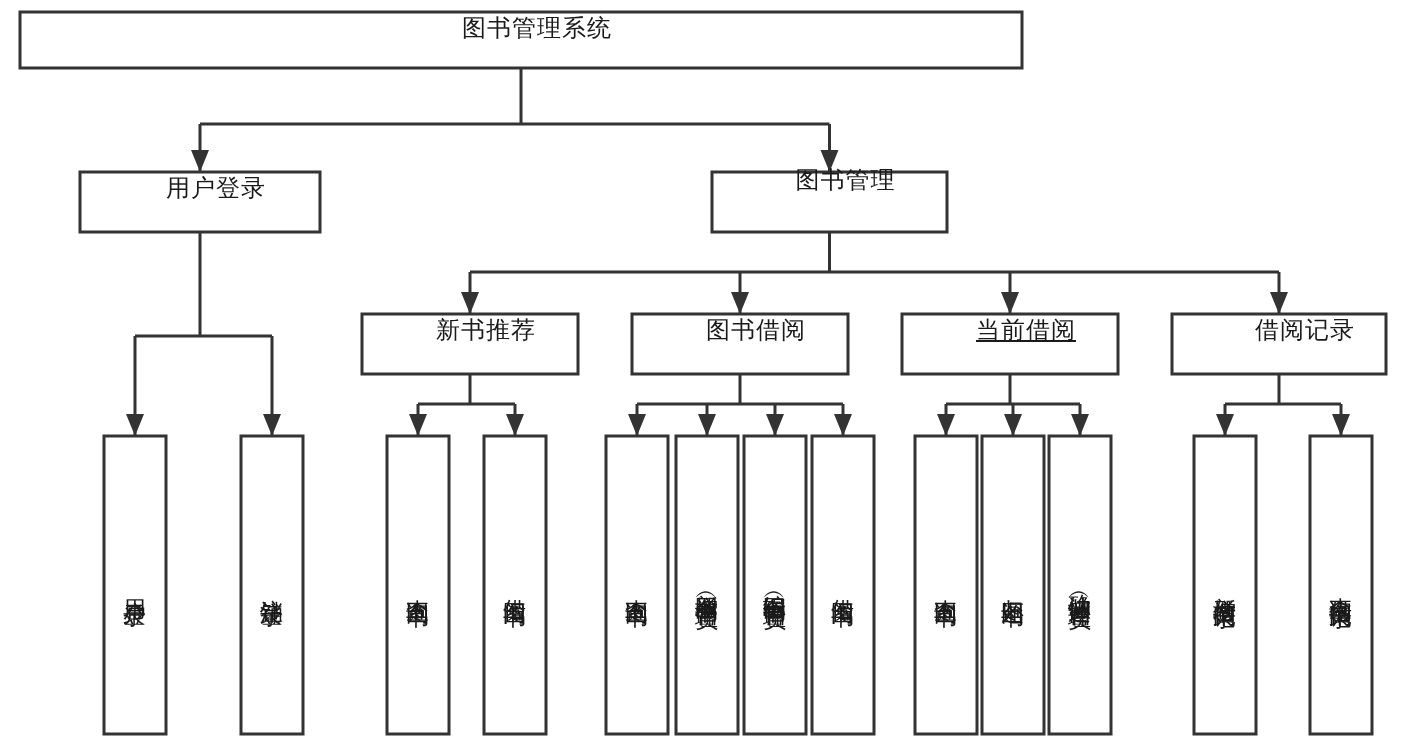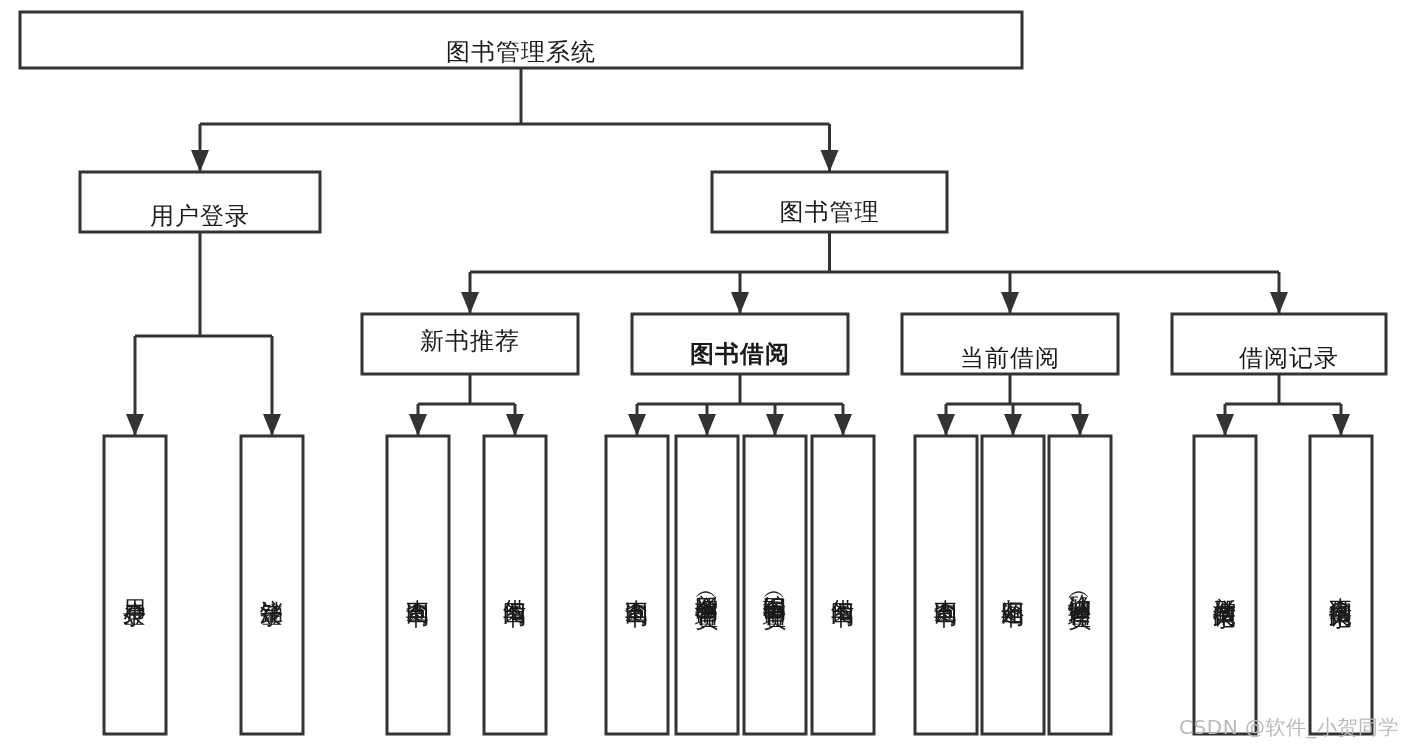--- a/index.html
+++ b/index.html
@@ -51,27 +51,28 @@
     line-height: 1.05;
     letter-spacing: 2px;
     color: #1a1a1a;
     text-align: center;
     pointer-events: none;
     white-space: nowrap;
   }
   .hlabel-wrap {
     position: absolute;
     display: flex;
-    align-items: flex-end;
+    align-items: flex-start;
     justify-content: center;
     font-family: "DejaVu Sans", "Liberation Sans", sans-serif;
     font-size: 24px;
     color: #1a1a1a;
     letter-spacing: 1px;
     pointer-events: none;
+    margin-left: 16px;
   }
   #watermark {
     position: absolute;
     right: 6px;
     bottom: 6px;
     font-family: "DejaVu Sans", "Liberation Sans", sans-serif;
     font-size: 20px;
     color: #b9b9b9;
     letter-spacing: 0.5px;
     white-space: nowrap;
@@ -164,30 +165,30 @@
 
   </svg>
 
   <div id="labels-layer">
       <div class="hlabel-wrap" style="left: 20px; top: 12px; width: 1002px; height: 56px;">
         <span>图书管理系统</span>
       </div>
       <div class="hlabel-wrap" style="left: 80px; top: 172px; width: 240px; height: 60px;">
         <span>用户登录</span>
       </div>
-      <div class="hlabel-wrap" style="left: 712px; top: 172px; width: 235px; height: 56px;">
+      <div class="hlabel-wrap" style="left: 712px; top: 164px; width: 235px; height: 56px;">
         <span>图书管理</span>
       </div>
       <div class="hlabel-wrap" style="left: 362px; top: 314px; width: 216px; height: 43px;">
         <span>新书推荐</span>
       </div>
-      <div class="hlabel-wrap" style="left: 632px; top: 314px; width: 216px; height: 56px; font-weight: bold;">
+      <div class="hlabel-wrap" style="left: 632px; top: 314px; width: 216px; height: 56px;">
         <span>图书借阅</span>
       </div>
-      <div class="hlabel-wrap" style="left: 902px; top: 314px; width: 216px; height: 60px;">
+      <div class="hlabel-wrap" style="left: 902px; top: 314px; width: 216px; height: 60px; text-decoration: underline;">
         <span>当前借阅</span>
       </div>
       <div class="hlabel-wrap" style="left: 1172px; top: 314px; width: 234px; height: 60px;">
         <span>借阅记录</span>
       </div>
       <div class="vlabel-wrap" style="left: 104px; top: 436px; width: 62px; height: 298px;">
         <span style="writing-mode: vertical-rl; text-orientation: upright;">用户登录</span>
       </div>
       <div class="vlabel-wrap" style="left: 241px; top: 436px; width: 62px; height: 298px;">
         <span style="writing-mode: vertical-rl; text-orientation: upright;">注销登录</span>
@@ -220,15 +221,14 @@
         <span style="writing-mode: vertical-rl; text-orientation: upright;">确认归还（管理员）</span>
       </div>
       <div class="vlabel-wrap" style="left: 1194px; top: 436px; width: 62px; height: 298px;">
         <span style="writing-mode: vertical-rl; text-orientation: upright;">新增借阅记录</span>
       </div>
       <div class="vlabel-wrap" style="left: 1310px; top: 436px; width: 62px; height: 298px;">
         <span style="writing-mode: vertical-rl; text-orientation: upright;">查询借阅记录</span>
       </div>
     </div>
 
-  <div id="watermark">CSDN @软件_小贺同学</div>
 
 </div>
 
 </body></html>

